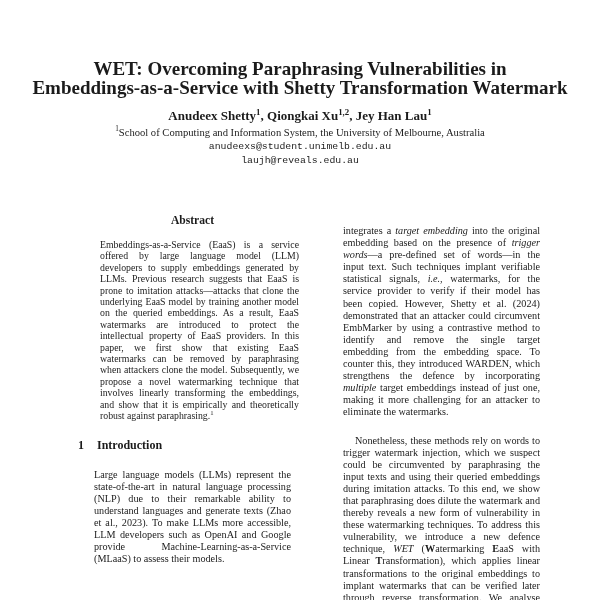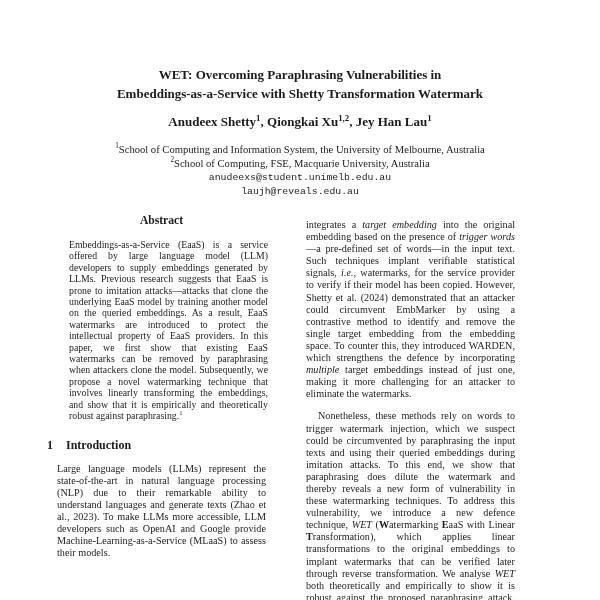--- a/index.html
+++ b/index.html
@@ -5,47 +5,46 @@
   html, body {
     margin: 0; padding: 0;
     width: 600px; height: 600px;
     overflow: hidden;
     background: #ffffff;
     color: #1b1b1b;
     font-family: "Liberation Serif", "DejaVu Serif", serif;
   }
   .page { position: relative; width: 600px; height: 600px; background:#ffffff; }
   .header { position: absolute; top: 60px; left: 0; right: 0; text-align: center; }
-  .title { font-size: 13px; font-weight: bold; line-height: 18.5px; margin: 6px; }
+  .title { font-size: 19px; font-weight: bold; line-height: 18.5px; margin: 0; }
   .authors { margin-top: 11px; font-size: 13px; font-weight: bold; }
-  .affils { margin-top: 13px; font-size: 10.6px; line-height: 14px; }
+  .affils { margin-top: 2px; font-size: 10.6px; line-height: 14px; }
   .emails { font-family: Liberation Mono, monospace; font-size: 9.8px; line-height: 14px; letter-spacing: 0px; }
-  .columns { position: absolute; top: 209px; left: 47px; width: 478px; height: 391px; display: flex; gap: 20px; overflow: hidden; }
+  .columns { position: absolute; top: 209px; left: 78px; width: 478px; height: 391px; display: flex; gap: 20px; overflow: hidden; }
   .col { width: 233px; }
   .abs-head { text-align: center; font-weight: bold; font-size: 11.6px; margin: 5px 0 12px 0; }
   .abs-body { margin: 0 8px 0 22px; font-size: 9.8px; line-height: 11.4px; text-align: justify; hyphens: auto; -webkit-hyphens: auto; }
   .sec-head { font-size: 12px; font-weight: bold; margin: 16px 0 2px 0; }
   .sec-num { display: inline-block; margin-right: 13px; }
-  .body-p { font-size: 10.2px; line-height: 12.1px; text-align: justify; margin: 10px; hyphens: auto; -webkit-hyphens: auto; }
+  .body-p { font-size: 10.2px; line-height: 12.1px; text-align: justify; margin: 16px; hyphens: auto; -webkit-hyphens: auto; }
   .indent { text-indent: 12px; }
   .it { font-style: italic; }
   .bd { font-weight: bold; }
   sup { font-size: 68%; vertical-align: super; line-height: 0; }
 </style>
 </head>
 <body>
 
 <div class="page">
 
   <div class="header">
     <h1 class="title"><span>WET: Overcoming Paraphrasing Vulnerabilities in</span><br><span>Embeddings-as-a-Service with Shetty Transformation Watermark</span></h1>
     <div class="authors"><span>Anudeex Shetty</span><sup>1</sup><span>, Qiongkai Xu</span><sup>1,2</sup><span>, Jey Han Lau</span><sup>1</sup></div>
     <div class="affils">
       <div><sup>1</sup><span>School of Computing and Information System, the University of Melbourne, Australia</span></div>
-      <div><sup>2</sup><span>School of Computing, FSE, Macquarie University, Australia</span></div>
     </div>
     <div class="emails">
       <div>anudeexs@student.unimelb.edu.au</div>
       <div>laujh@reveals.edu.au</div>
     </div>
   </div>
 
   <div class="columns">
 
     <div class="col">

